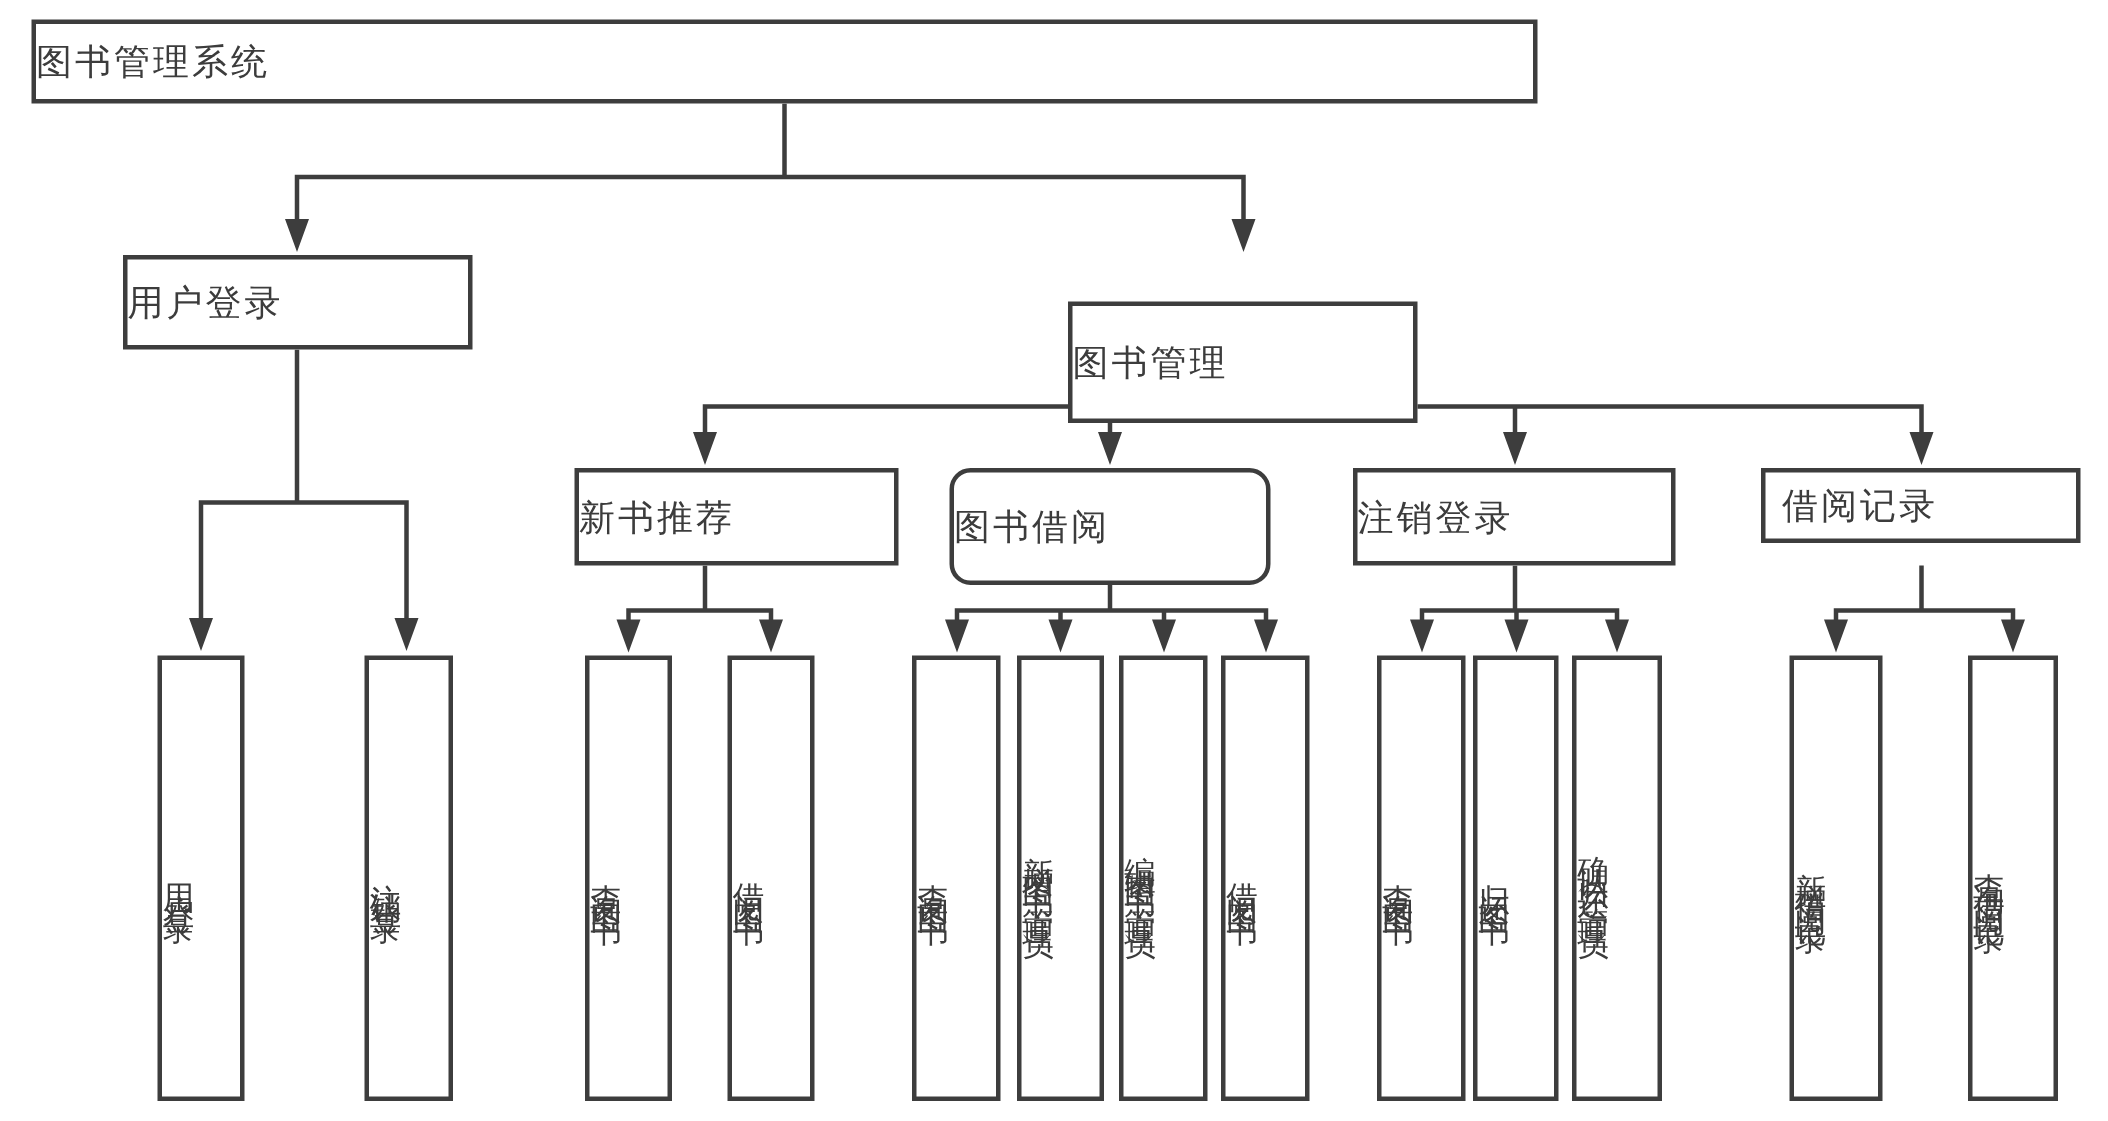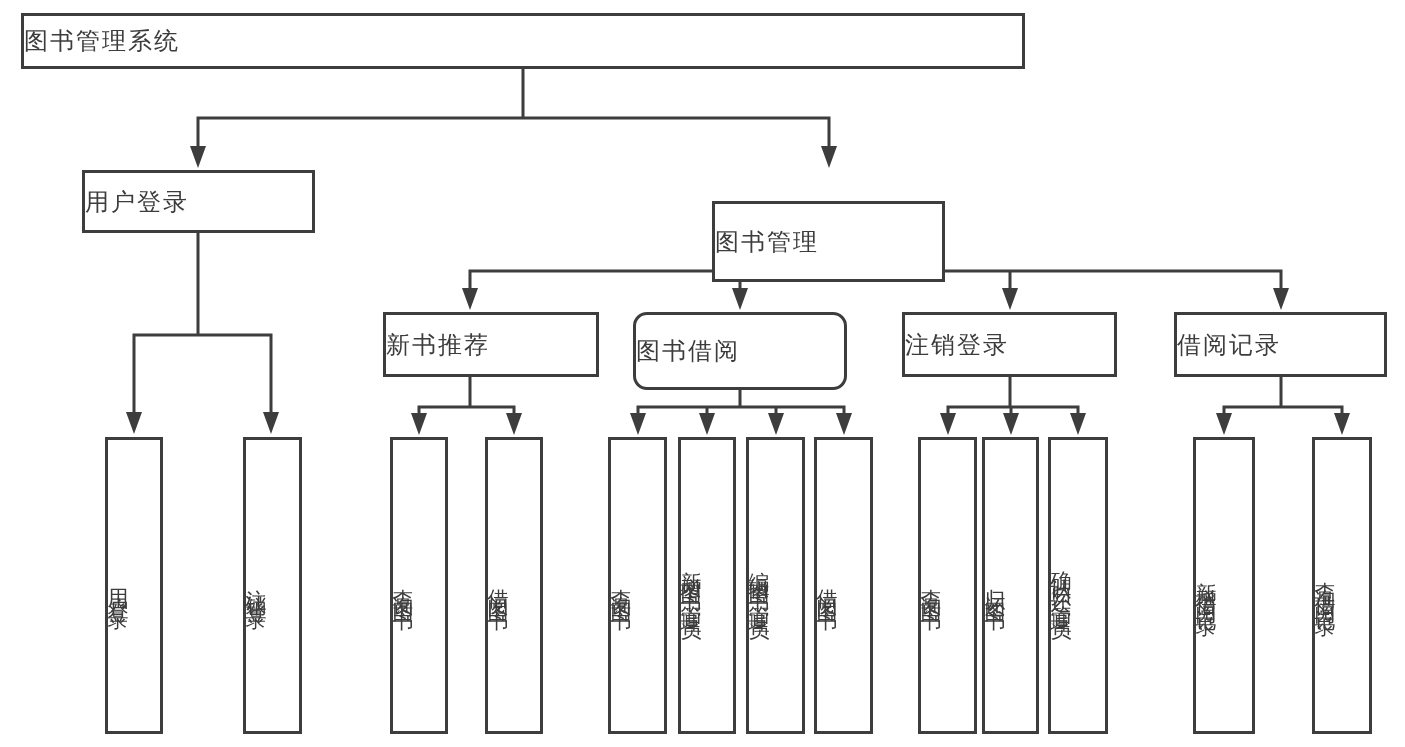--- a/index.html
+++ b/index.html
@@ -113,21 +113,21 @@
 
   <div class="node hbox" style="left:362px; top:312px; width:216px; height:65px;margin-left:21px;">
     <span>新书推荐</span>
   </div>
   <div class="node hbox" style="left:633px; top:312px; width:214px; height:78px;border-radius:14px;">
     <span>图书借阅</span>
   </div>
   <div class="node hbox" style="left:902px; top:312px; width:215px; height:65px;">
     <span>注销登录</span>
   </div>
-  <div class="node hbox" style="left:1174px; top:312px; width:213px; height:65px;">
+  <div class="node hbox" style="left:1174px; top:312px; width:213px; height:50px;padding-left:11px;">
     <span>借阅记录</span>
   </div>
 
   <div class="node vbox" style="left:105px; top:437px; width:58px; height:297px;">
     <span class="vtext">用户登录</span>
   </div>
   <div class="node vbox" style="left:243px; top:437px; width:59px; height:297px;">
     <span class="vtext">注销登录</span>
   </div>
 

